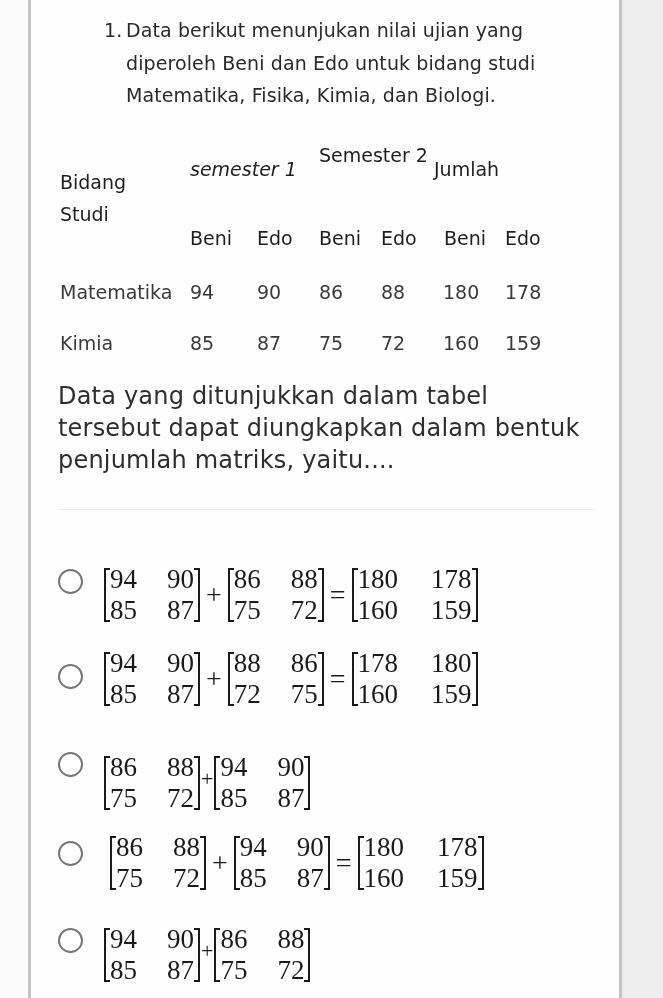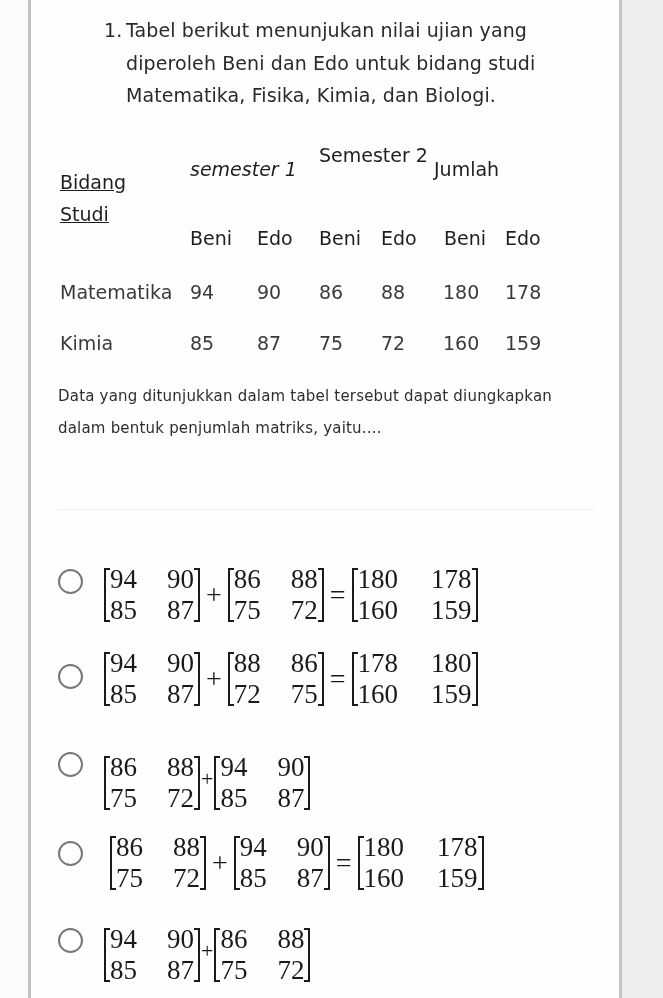--- a/index.html
+++ b/index.html
@@ -15,21 +15,21 @@
 
   .question { position: absolute; left: 104px; top: 14px; width: 500px; font-size: 19px; line-height: 32.5px; color: #2a2a2a; letter-spacing: 0.1px; }
   .q-num { position: absolute; left: 0; top: 0; }
   .q-text { position: absolute; left: 22px; top: 0; width: 470px; }
 
   .tbl { position: absolute; left: 60px; top: 140px; font-size: 19px; color: #2a2a2a; }
   .cell { position: absolute; white-space: nowrap; }
   .hdr { color: #1e1e1e; }
   .val { color: #3a3a3a; text-align: right; }
 
-  .intro { position: absolute; left: 58px; top: 380px; width: 540px; font-size: 15px; line-height: 32px; color: #2e2e2e; letter-spacing: 0.2px; }
+  .intro { position: absolute; left: 58px; top: 380px; width: 540px; font-size: 24px; line-height: 32px; color: #2e2e2e; letter-spacing: 0.2px; }
 
   .divider { position: absolute; left: 58px; top: 509px; width: 537px; height: 1px; background: #efefef; }
 
   .option { position: absolute; left: 58px; height: 70px; width: 540px; }
   .radio {
     position: absolute; left: 0; width: 25px; height: 25px; border-radius: 50%;
     border: 2px solid #777; background: #fff;
   }
   .math {
     position: absolute; top: 0; height: 70px; display: flex; align-items: center;
@@ -53,26 +53,26 @@
 </head>
 <body>
 
 <div class="outer-left"></div>
 <div class="outer-right"></div>
 
 <div class="card"></div>
 
 <div class="question">
   <span class="q-num">1.</span>
-  <span class="q-text">Tabel berikut menunjukan nilai ujian yang diperoleh Beni dan Edo untuk bidang studi Matematika, Fisika, Kimia, dan Biologi.</span>
+  <span class="q-text">Data berikut menunjukan nilai ujian yang diperoleh Beni dan Edo untuk bidang studi Matematika, Fisika, Kimia, dan Biologi.</span>
 </div>
 
 <div class="tbl">
 
-  <div class="cell hdr" style="left:0;top:26px;width:100px;white-space:normal;line-height:32px;text-decoration:underline;">Bidang Studi</div>
+  <div class="cell hdr" style="left:0;top:26px;width:100px;white-space:normal;line-height:32px;">Bidang Studi</div>
   <div class="cell hdr" style="left:130px;top:18px;font-style:italic;">semester 1</div>
   <div class="cell hdr" style="left:259px;top:0;width:110px;white-space:normal;line-height:30px;">Semester 2</div>
   <div class="cell hdr" style="left:374px;top:18px;">Jumlah</div>
 
   <div class="cell hdr" style="left:130px;top:87px;">Beni</div>
   <div class="cell hdr" style="left:197px;top:87px;">Edo</div>
   <div class="cell hdr" style="left:259px;top:87px;">Beni</div>
   <div class="cell hdr" style="left:321px;top:87px;">Edo</div>
   <div class="cell hdr" style="left:384px;top:87px;">Beni</div>
   <div class="cell hdr" style="left:445px;top:87px;">Edo</div>

